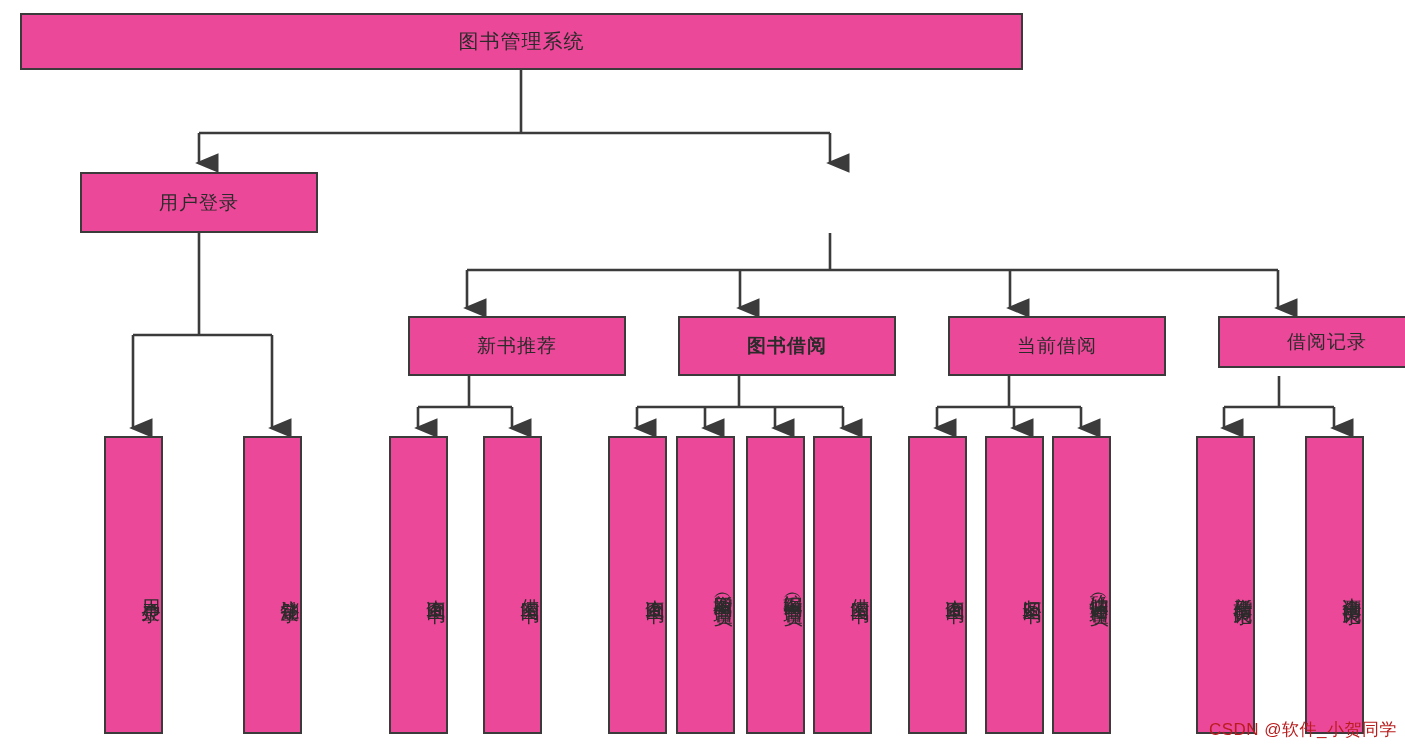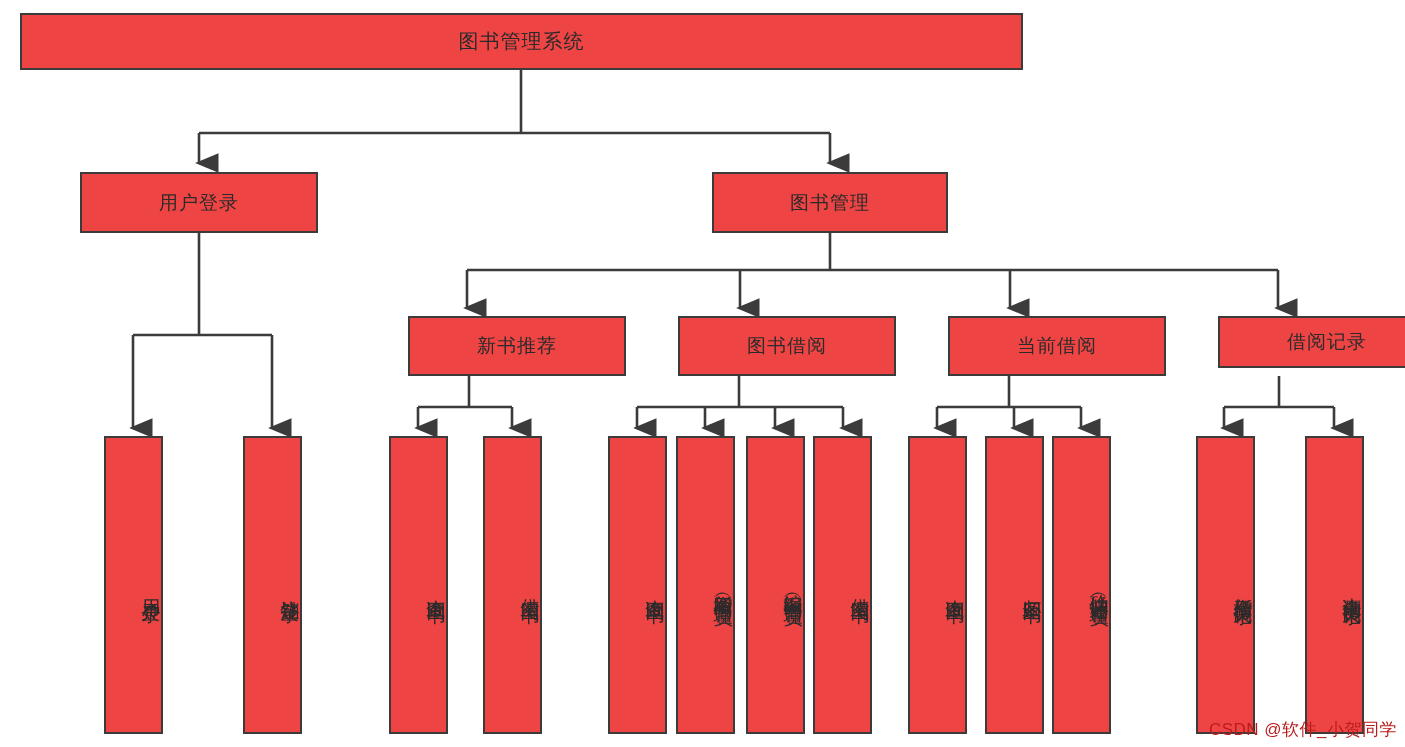--- a/index.html
+++ b/index.html
@@ -16,21 +16,21 @@
     background:#ffffff;
   }
   #wires{
     position:absolute;left:0;top:0;
     width:1405px;height:747px;
     pointer-events:none;
   }
   .node{
     position:absolute;
     box-sizing:border-box;
-    background:#ef4444;
+    background:#ec4899;
     border:2.5px solid #3b3b3b;
     display:flex;
     align-items:center;
     justify-content:center;
     color:#2b2b2b;
     z-index:2;
   }
   .node.root{font-size:20px;letter-spacing:1px;}
   .node.lvl1{font-size:19px;letter-spacing:1px;}
   .node.lvl2{font-size:19px;letter-spacing:1px;margin-left:48px;}
@@ -116,28 +116,25 @@
     </g>
   </svg>
 
   <div class="node root" style="left:20px;top:13px;width:1003px;height:57px;">
     <span>图书管理系统</span>
   </div>
 
   <div class="node lvl1" style="left:80px;top:172px;width:238px;height:61px;">
     <span>用户登录</span>
   </div>
-  <div class="node lvl1" style="left:712px;top:172px;width:236px;height:61px;">
-    <span>图书管理</span>
-  </div>
 
   <div class="node lvl2" style="left:360px;top:316px;width:218px;height:60px;">
     <span>新书推荐</span>
   </div>
-  <div class="node lvl2" style="left:630px;top:316px;width:218px;height:60px;">
+  <div class="node lvl2" style="left:630px;top:316px;width:218px;height:60px;font-weight:bold;">
     <span>图书借阅</span>
   </div>
   <div class="node lvl2" style="left:900px;top:316px;width:218px;height:60px;">
     <span>当前借阅</span>
   </div>
   <div class="node lvl2" style="left:1170px;top:316px;width:218px;height:52px;">
     <span>借阅记录</span>
   </div>
 
   <div class="node leaf" style="left:104px;top:436px;width:59px;height:298px;">

